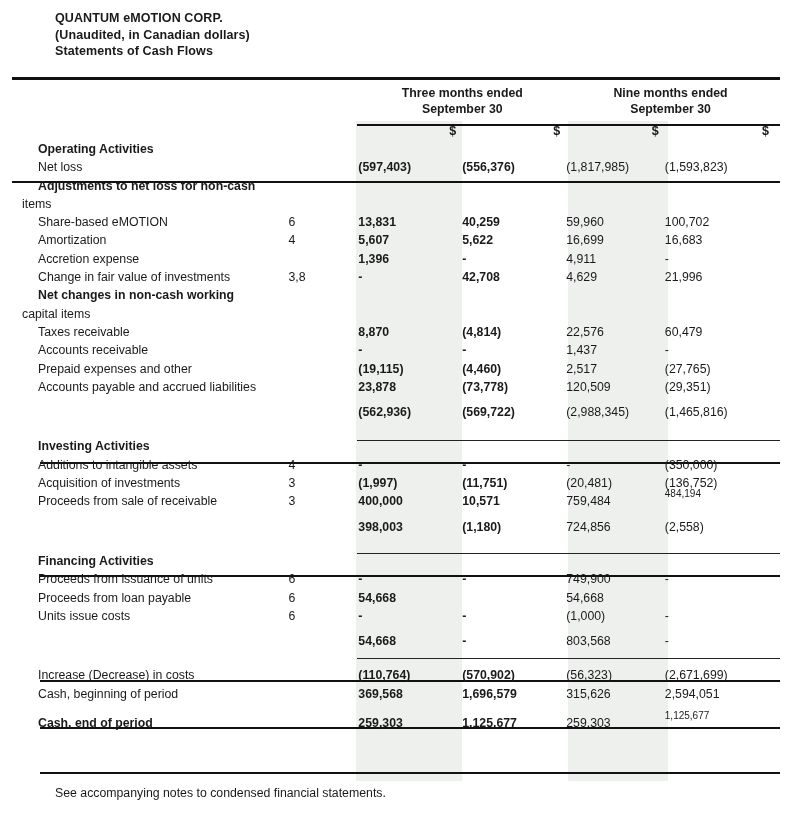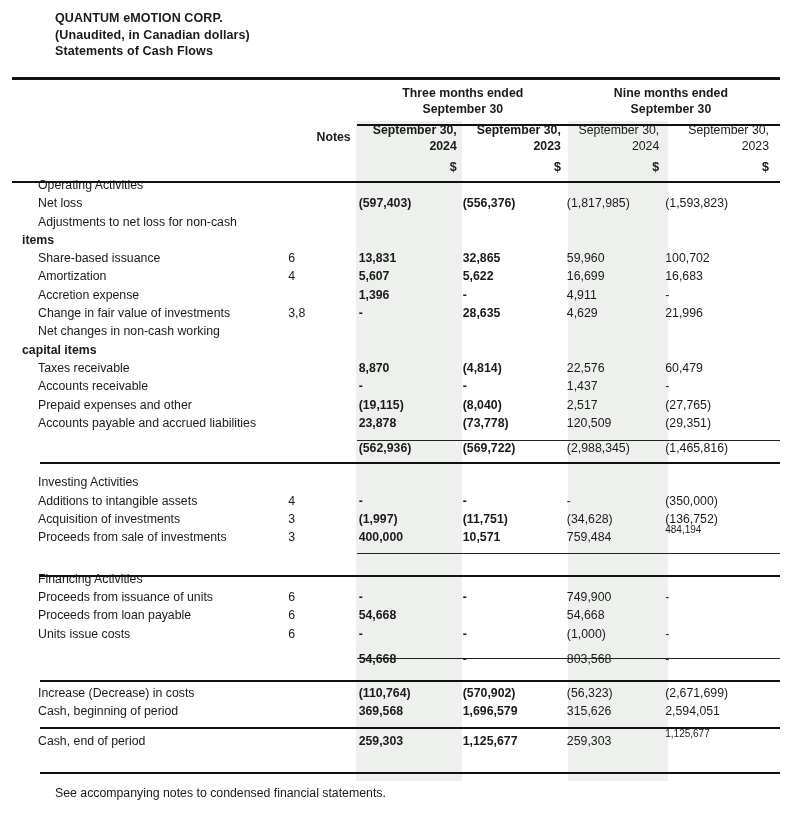--- a/index.html
+++ b/index.html
@@ -107,22 +107,22 @@
     text-align: right;
     font-weight: bold;
     font-size: 12.5px;
     padding: 3px 6px 2px 0 !important;
   }
   .dollar-row td.lbl, .dollar-row td.col-notes, .dollar-row td.col-pad { font-weight: normal; }
 
   
   tr.line td { height: 18.3px; line-height: 18.3px; }
   td.lbl      { padding-left: 38px !important; white-space: nowrap; }
-  td.lbl.hdg  { font-weight: normal; }
-  td.lbl.flush{ padding-left: 22px !important; font-weight: bold; }
+  td.lbl.hdg  { font-weight: bold; }
+  td.lbl.flush{ padding-left: 22px !important; font-weight: normal; }
   td.num      { padding-right: 6px !important; white-space: nowrap; }
   td.num.b    { font-weight: bold; }
   td.nt       { padding-right: 8px !important; }
 
   tr.spacer td { height: 11px; line-height: 11px; }
   tr.spacer-sm td { height: 7px; line-height: 7px; }
   tr.spacer-lg td { height: 16px; line-height: 16px; }
 
   td.bigger { font-size: 10px; }
   .raise { position: relative; top: -7px; display: inline-block; }
@@ -194,29 +194,20 @@
         <div>Three months ended</div>
         <div>September 30</div>
       </td>
       <td class="grp" colspan="2">
         <div>Nine months ended</div>
         <div>September 30</div>
       </td>
       <td></td>
     </tr>
 
-    <tr>
-      <td></td>
-      <td class="notes-hd">Notes</td>
-      <td class="dthead b">September 30, 2024</td>
-      <td class="dthead b">September 30, 2023</td>
-      <td class="dthead">September 30, 2024</td>
-      <td class="dthead">September 30, 2023</td>
-      <td></td>
-    </tr>
 
     <tr class="dollar-row">
       <td class="lbl"></td>
           <td class="col-notes"></td>
       <td>$</td>
       <td>$</td>
       <td>$</td>
       <td>$</td>
       <td class="col-pad"></td>
     </tr>
@@ -254,24 +245,24 @@
       <td class="lbl flush">items</td>
       <td></td>
           <td></td>
           <td></td>
           <td></td>
           <td></td>
           <td></td>
     </tr>
 
     <tr class="line">
-      <td class="lbl">Share-based issuance</td>
+      <td class="lbl">Share-based eMOTION</td>
       <td class="num nt">6</td>
       <td class="num b">13,831</td>
-      <td class="num b">32,865</td>
+      <td class="num b">40,259</td>
       <td class="num">59,960</td>
       <td class="num">100,702</td>
       <td></td>
     </tr>
     <tr class="line">
       <td class="lbl">Amortization</td>
       <td class="num nt">4</td>
       <td class="num b">5,607</td>
       <td class="num b">5,622</td>
       <td class="num">16,699</td>
@@ -284,21 +275,21 @@
       <td class="num b">1,396</td>
       <td class="num b">-</td>
       <td class="num">4,911</td>
       <td class="num">-</td>
       <td></td>
     </tr>
     <tr class="line">
       <td class="lbl">Change in fair value of investments</td>
       <td class="num nt">3,8</td>
       <td class="num b">-</td>
-      <td class="num b">28,635</td>
+      <td class="num b">42,708</td>
       <td class="num">4,629</td>
       <td class="num">21,996</td>
       <td></td>
     </tr>
 
     <tr class="line">
       <td class="lbl hdg">Net changes in non-cash working</td>
       <td></td>
           <td></td>
           <td></td>
@@ -331,21 +322,21 @@
       <td class="num b">-</td>
       <td class="num b">-</td>
       <td class="num">1,437</td>
       <td class="num">-</td>
       <td></td>
     </tr>
     <tr class="line">
       <td class="lbl">Prepaid expenses and other</td>
       <td class="num nt"></td>
       <td class="num b">(19,115)</td>
-      <td class="num b">(8,040)</td>
+      <td class="num b">(4,460)</td>
       <td class="num">2,517</td>
       <td class="num">(27,765)</td>
       <td></td>
     </tr>
     <tr class="line">
       <td class="lbl">Accounts payable and accrued liabilities</td>
       <td class="num nt"></td>
       <td class="num b">23,878</td>
       <td class="num b">(73,778)</td>
       <td class="num">120,509</td>
@@ -399,44 +390,53 @@
       <td class="num b">-</td>
       <td class="num">-</td>
       <td class="num">(350,000)</td>
       <td></td>
     </tr>
     <tr class="line">
       <td class="lbl">Acquisition of investments</td>
       <td class="num nt">3</td>
       <td class="num b">(1,997)</td>
       <td class="num b">(11,751)</td>
-      <td class="num">(34,628)</td>
+      <td class="num">(20,481)</td>
       <td class="num">(136,752)</td>
       <td></td>
     </tr>
     <tr class="line">
-      <td class="lbl">Proceeds from sale of investments</td>
+      <td class="lbl">Proceeds from sale of receivable</td>
       <td class="num nt">3</td>
       <td class="num b">400,000</td>
       <td class="num b">10,571</td>
       <td class="num">759,484</td>
       <td class="num bigger"><span class="raise">484,194</span></td>
       <td></td>
     </tr>
 
     <tr class="spacer-sm">
           <td></td>
           <td></td>
           <td></td>
           <td></td>
           <td></td>
           <td></td>
           <td></td>
         </tr>
 
+    <tr class="line">
+      <td class="lbl"></td>
+      <td></td>
+      <td class="num b">398,003</td>
+      <td class="num b">(1,180)</td>
+      <td class="num">724,856</td>
+      <td class="num">(2,558)</td>
+      <td></td>
+    </tr>
 
     <tr class="spacer-lg">
           <td></td>
           <td></td>
           <td></td>
           <td></td>
           <td></td>
           <td></td>
           <td></td>
         </tr>

